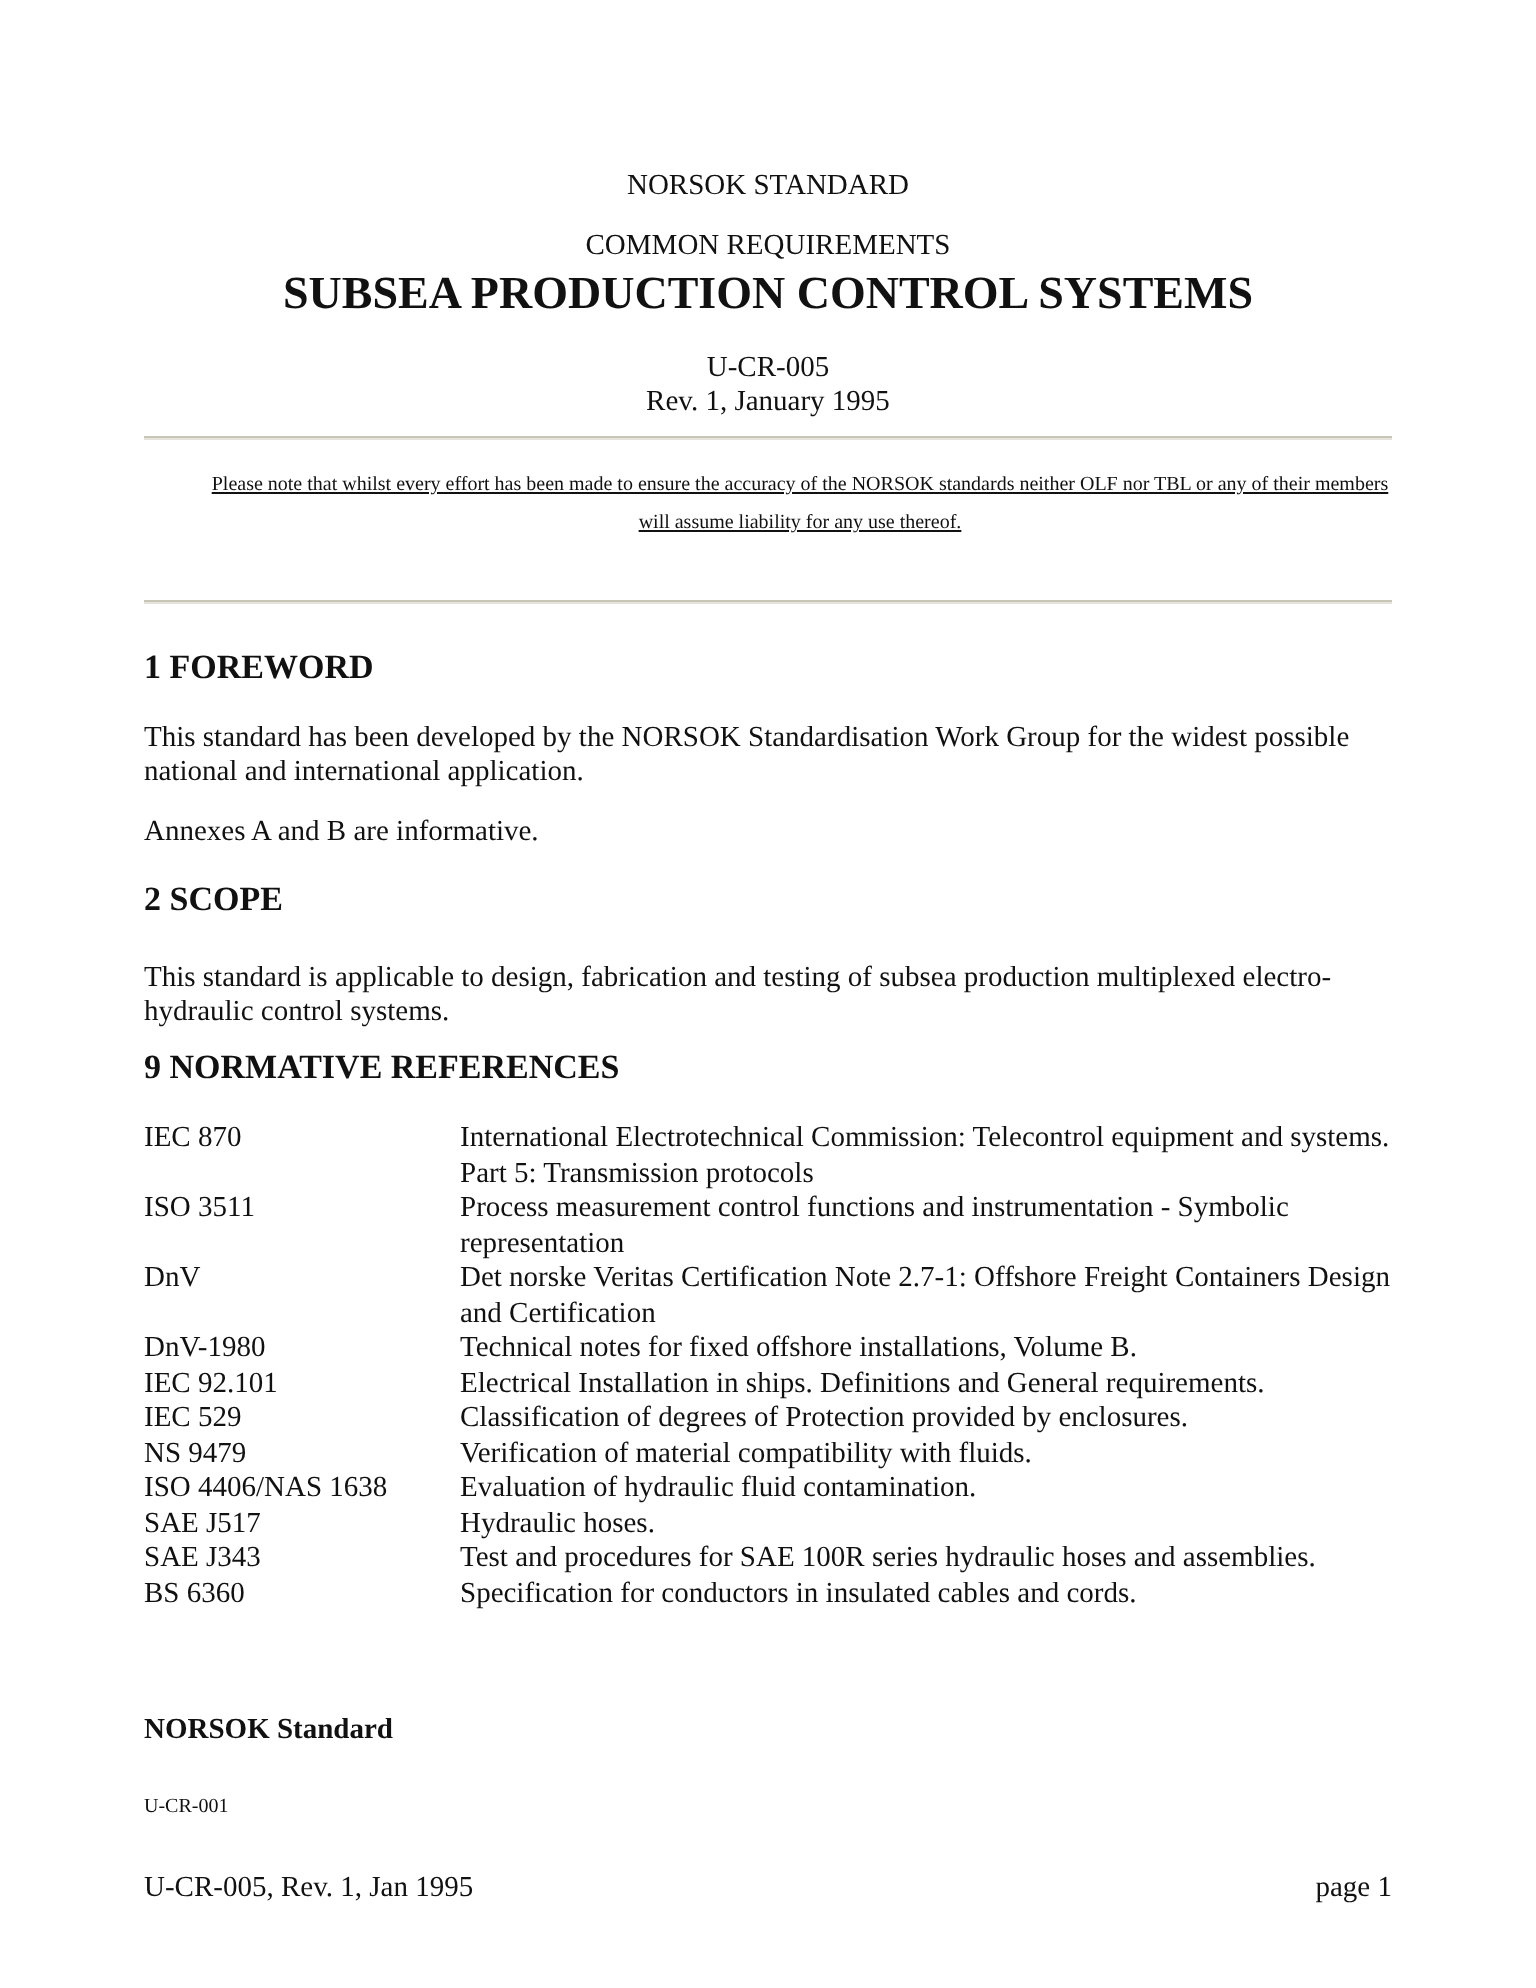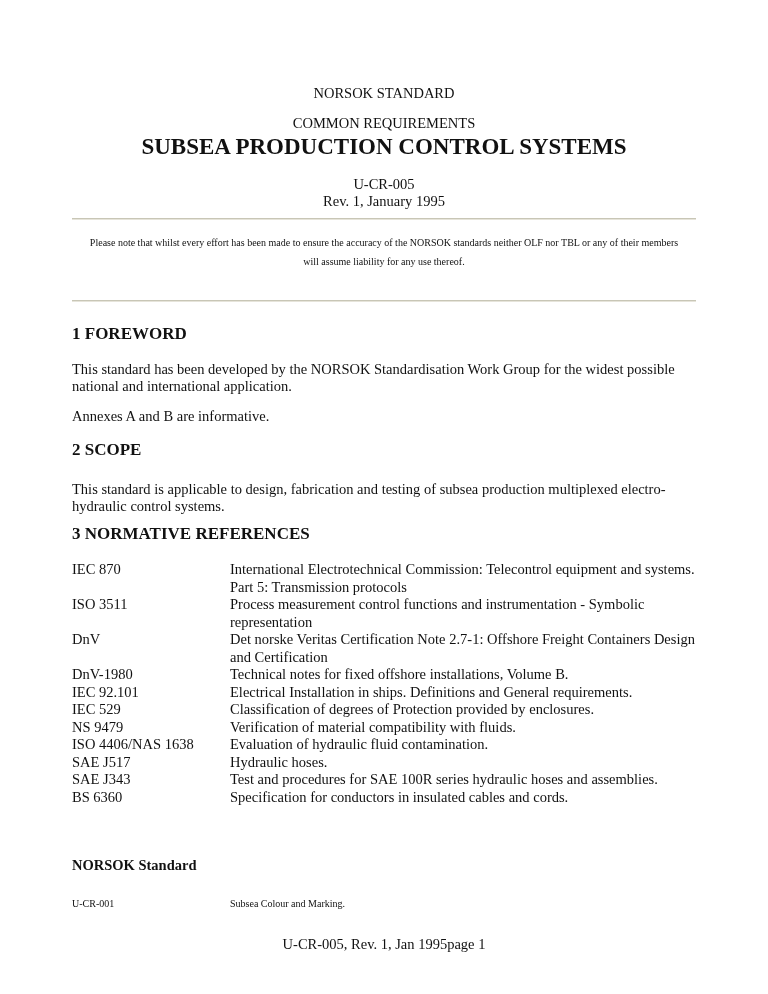--- a/index.html
+++ b/index.html
@@ -39,22 +39,22 @@
       position: absolute;
       left: 0;
       width: 624px;
       height: 0;
       border-top: 1px solid #c8c6b6;
       border-bottom: 1px solid #e6e4da;
     }
     #rule1 { top: 218px; }
     #rule2 { top: 300px; }
     #disclaimer {
-      position: absolute; top: 233px; left: 0; width: 624px;
-      font-size: 10px; line-height: 19px;
+      position: absolute; top: 233px; left: 16px; width: 624px;
+      font-size: 10px; line-height: 19px; text-decoration: underline;
     }
     .h2 {
       position: absolute; left: 0;
       font-size: 17px; font-weight: bold; line-height: 20px; margin: 0;
     }
     .p {
       position: absolute; left: 0; width: 624px;
       font-size: 14.5px; line-height: 17px; margin: 0;
     }
     #h-foreword { top: 324px; }
@@ -77,21 +77,21 @@
       position: absolute; left: 0; top: 857px;
       font-size: 14.5px; font-weight: bold; line-height: 17px;
     }
     .ref2 {
       position: absolute; left: 0; top: 895px; width: 624px;
       font-size: 10px; line-height: 17px; display: flex;
     }
     .footer {
       position: absolute; left: 0; top: 936px; width: 624px;
       font-size: 14.5px; line-height: 17px;
-      display: flex; justify-content: center;
+      display: flex; justify-content: space-between;
     }
   </style>
 </head>
 <body>
 
 <div class="page">
 
   <div id="hdr1" class="center hdr-line">NORSOK STANDARD</div>
   <div id="hdr2" class="center hdr-line">COMMON REQUIREMENTS</div>
 
@@ -109,21 +109,21 @@
 
   <div id="rule2" class="rule"></div>
 
   <h2 id="h-foreword" class="h2">1 FOREWORD</h2>
   <p id="p-foreword1" class="p">This standard has been developed by the NORSOK Standardisation Work Group for the widest possible national and international application.</p>
   <p id="p-foreword2" class="p">Annexes A and B are informative.</p>
 
   <h2 id="h-scope" class="h2">2 SCOPE</h2>
   <p id="p-scope" class="p">This standard is applicable to design, fabrication and testing of subsea production multiplexed electro-hydraulic control systems.</p>
 
-  <h2 id="h-normref" class="h2">3 NORMATIVE REFERENCES</h2>
+  <h2 id="h-normref" class="h2">9 NORMATIVE REFERENCES</h2>
 
   <div class="refs">
     <div class="ref-row">
       <div class="ref-code">IEC 870</div>
       <div class="ref-desc">International Electrotechnical Commission: Telecontrol equipment and systems. Part 5: Transmission protocols</div>
     </div>
     <div class="ref-row">
       <div class="ref-code">ISO 3511</div>
       <div class="ref-desc">Process measurement control functions and instrumentation - Symbolic representation</div>
     </div>
@@ -162,21 +162,20 @@
     <div class="ref-row">
       <div class="ref-code">BS 6360</div>
       <div class="ref-desc">Specification for conductors in insulated cables and cords.</div>
     </div>
   </div>
 
   <div id="norsok-std-label">NORSOK Standard</div>
 
   <div class="ref2">
     <div class="ref-code">U-CR-001</div>
-    <div class="ref-desc">Subsea Colour and Marking.</div>
   </div>
 
   <div class="footer">
     <span>U-CR-005, Rev. 1, Jan 1995</span>
     <span>page 1</span>
   </div>
 
 </div>
 
 </body></html>

